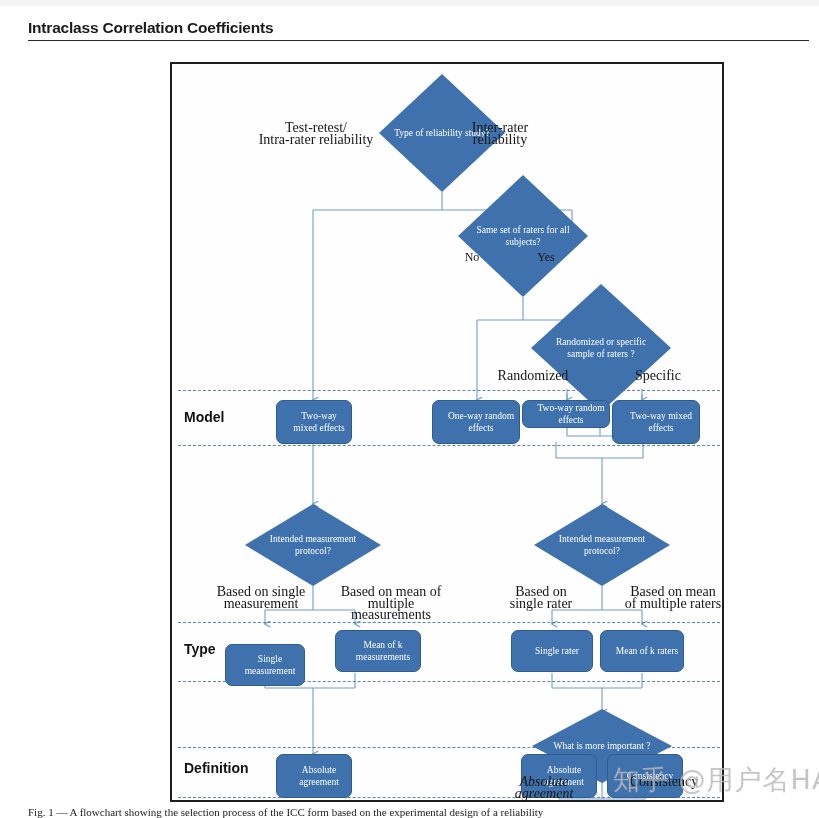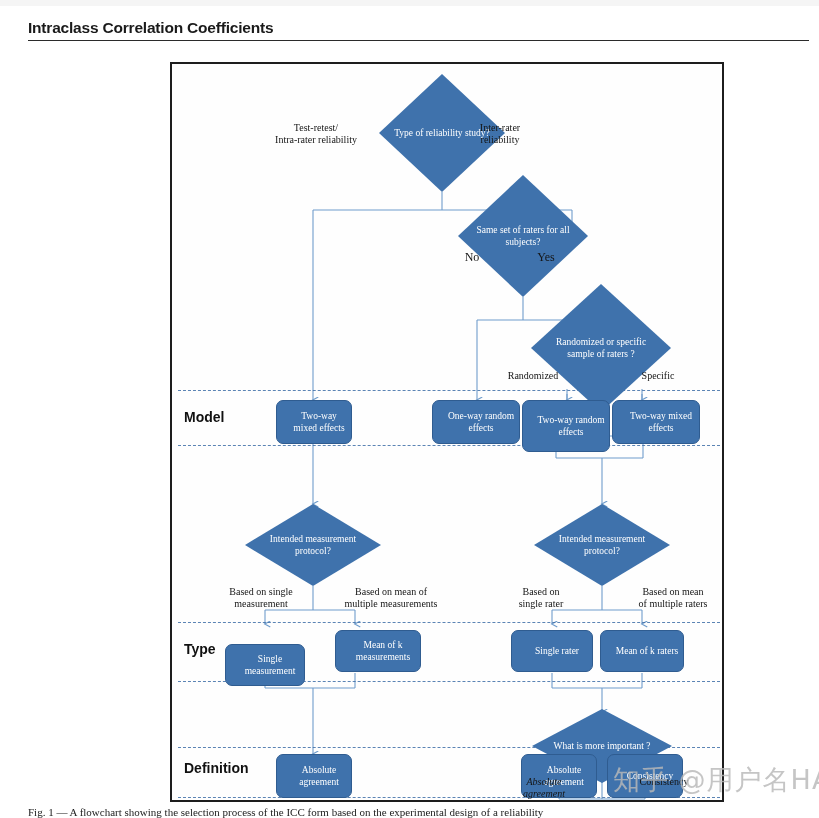--- a/index.html
+++ b/index.html
@@ -83,21 +83,21 @@
     font-size:9.5px;line-height:12px;
     box-sizing:border-box;
     padding-left:10px;
   }
   .nodebox span{display:block;padding:0 3px;}
 
   
   .edge-label{
     position:absolute;
     font-family:"Liberation Serif", serif;
-    font-size:10px;line-height:11.5px;
+    font-size:14px;line-height:11.5px;
     color:#151515;text-align:center;
     white-space:pre-line;
   }
   .edge-label.big{font-size:12px;line-height:14px;}
 
   .watermark{
     position:absolute;
     font-family:"DejaVu Sans", sans-serif;
     font-size:27px;color:#b9b9b9;opacity:0.82;
     white-space:nowrap;letter-spacing:1px;
@@ -233,21 +233,21 @@
     </div>
 
     <div class="nodebox" style="left:104px;top:336px;width:76px;height:44px;">
       <span>Two-way
 mixed effects</span>
     </div>
     <div class="nodebox" style="left:260px;top:336px;width:88px;height:44px;">
       <span>One-way
 random effects</span>
     </div>
-    <div class="nodebox" style="left:350px;top:336px;width:88px;height:52px;">
+    <div class="nodebox" style="left:350px;top:336px;width:88px;height:28px;">
       <span>Two-way
 random effects</span>
     </div>
     <div class="nodebox" style="left:440px;top:336px;width:88px;height:44px;">
       <span>Two-way
 mixed effects</span>
     </div>
 
     <div class="nodebox" style="left:53px;top:566px;width:80px;height:42px;margin-top:14px;">
       <span>Single

